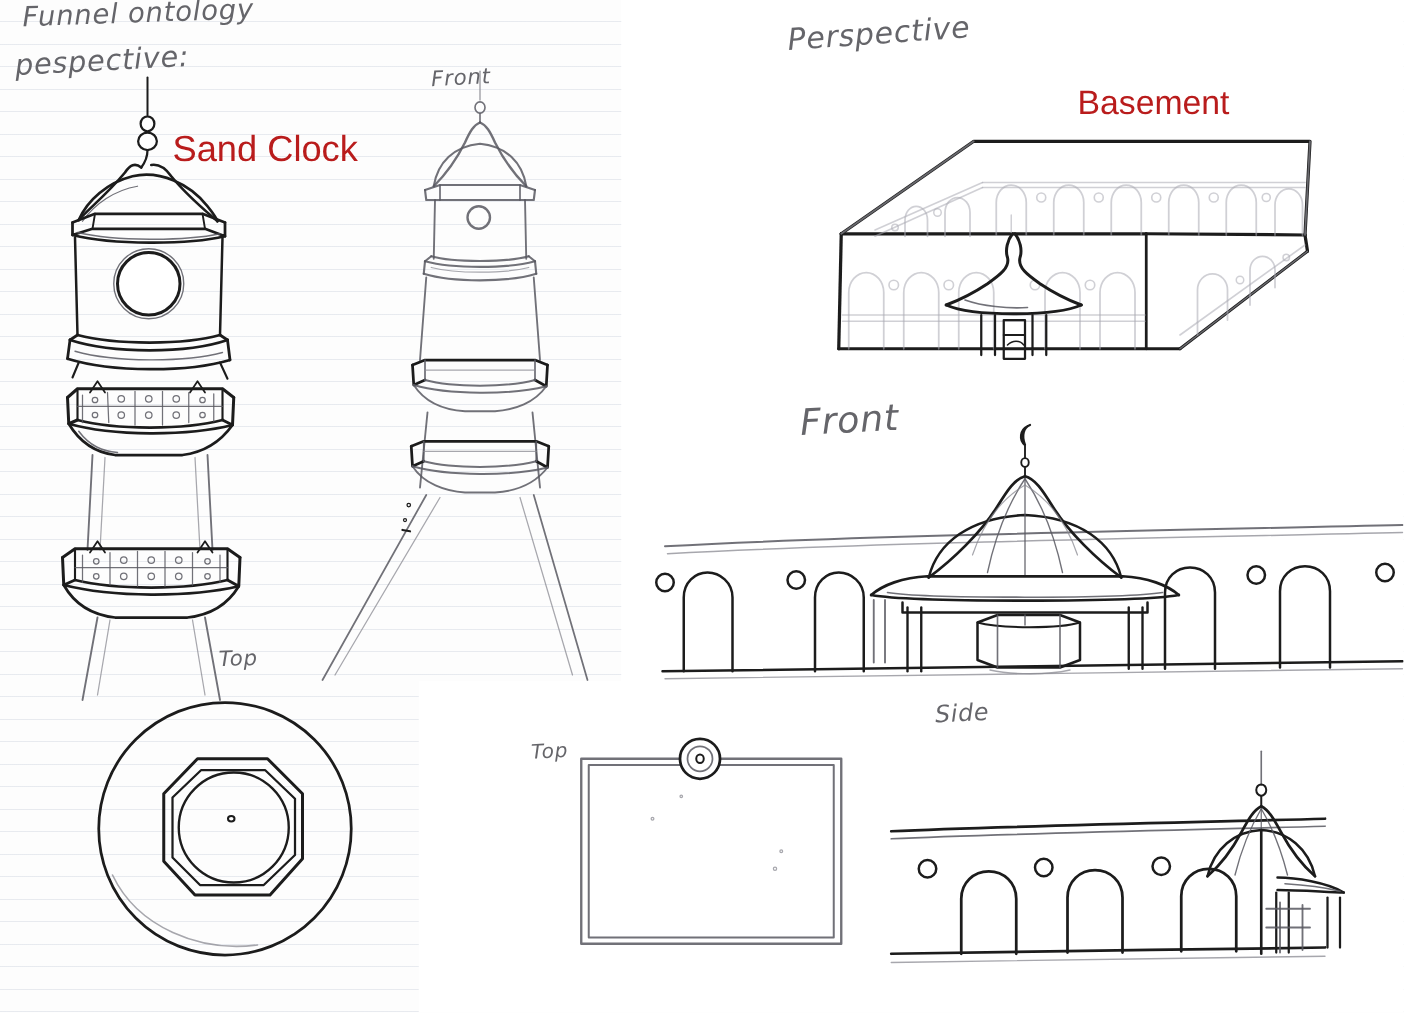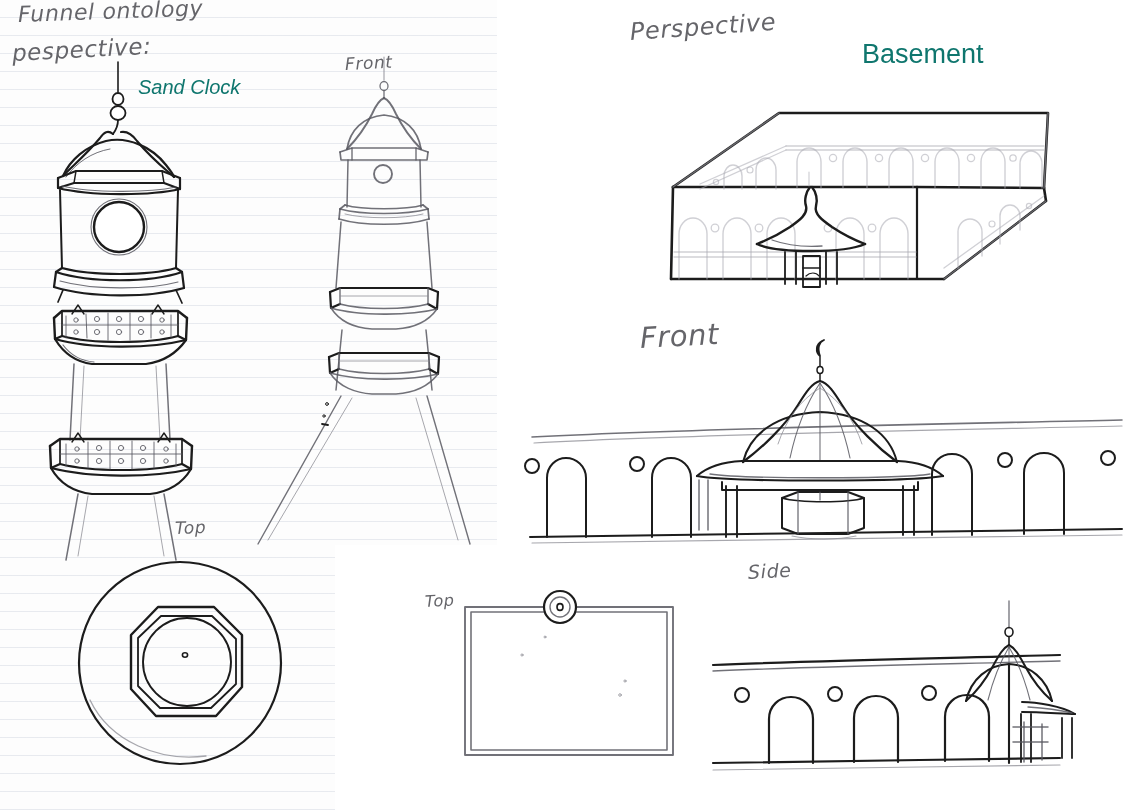--- a/index.html
+++ b/index.html
@@ -33,26 +33,27 @@
     font-family:"DejaVu Sans",sans-serif;
     font-style:italic;
     font-weight:400;
     color:#59595e;
     letter-spacing:0.6px;
     transform-origin:left center;
     opacity:.92;
   }
   .printed{
     font-family:"Liberation Sans",sans-serif;
-    color:#0f766e;
+    color:#b91c1c;
     font-weight:400;
+    margin-top:28px;
   }
   #t-funnel{left:18px;top:2px;font-size:22px;transform:rotate(-2deg);}
   #t-pespective{left:12px;top:40px;font-size:23px;transform:rotate(-3deg);}
-  #t-sandclock{left:138px;top:76px;font-size:20px;font-style:italic;}
+  #t-sandclock{left:138px;top:76px;font-size:29px;}
   #t-front-min{left:345px;top:54px;font-size:17px;transform:rotate(-3deg);}
   #t-perspective{left:630px;top:18px;font-size:24px;transform:rotate(-4deg);}
   #t-basement{left:862px;top:39px;font-size:27px;}
   #t-front-mos{left:640px;top:321px;font-size:29px;transform:rotate(-3deg);}
   #t-top-min{left:175px;top:518px;font-size:17px;transform:rotate(-2deg);}
   #t-top-plan{left:425px;top:592px;font-size:16px;transform:rotate(-3deg);}
   #t-side{left:748px;top:561px;font-size:19px;transform:rotate(-3deg);}
   svg{display:block;}
   .ink{fill:none;stroke:#1c1c1c;stroke-linecap:round;stroke-linejoin:round;}
   .pencil{fill:none;stroke:#585860;stroke-linecap:round;stroke-linejoin:round;opacity:.85;}

